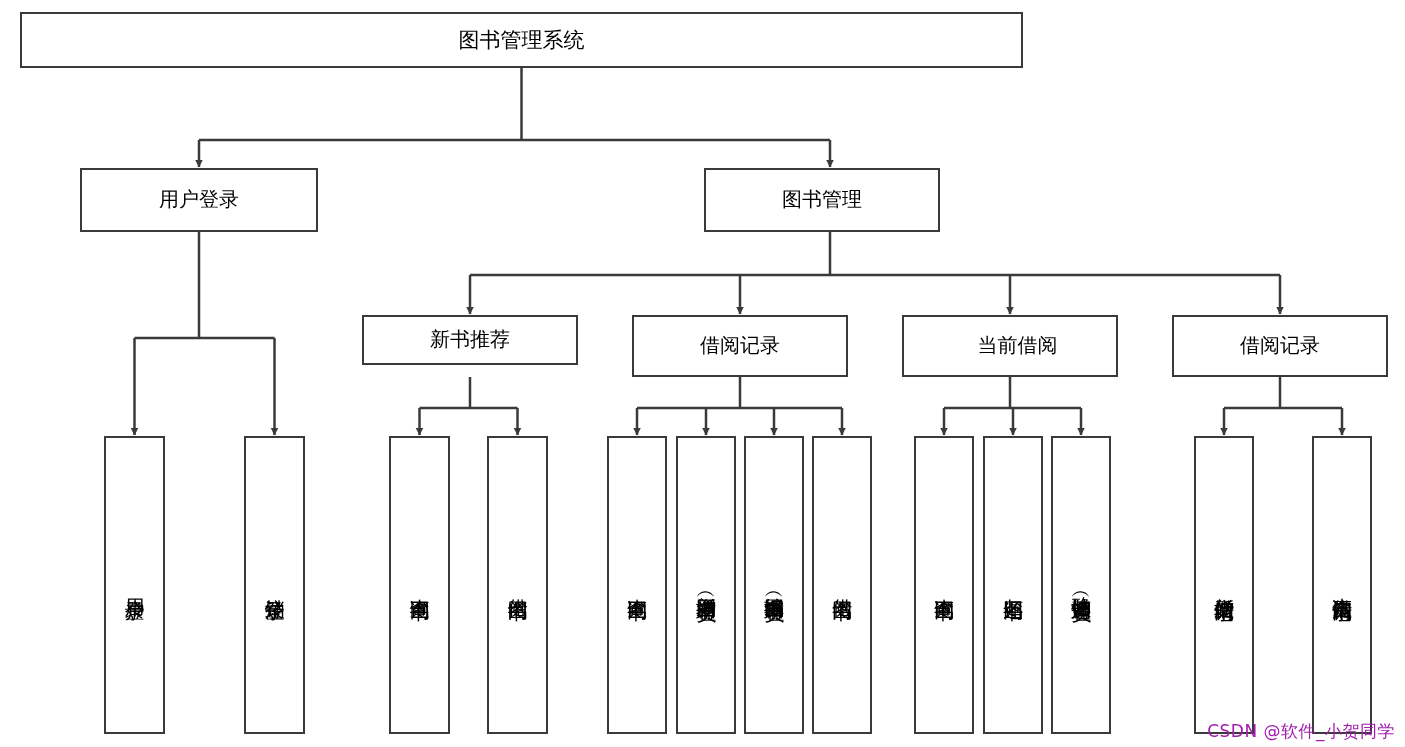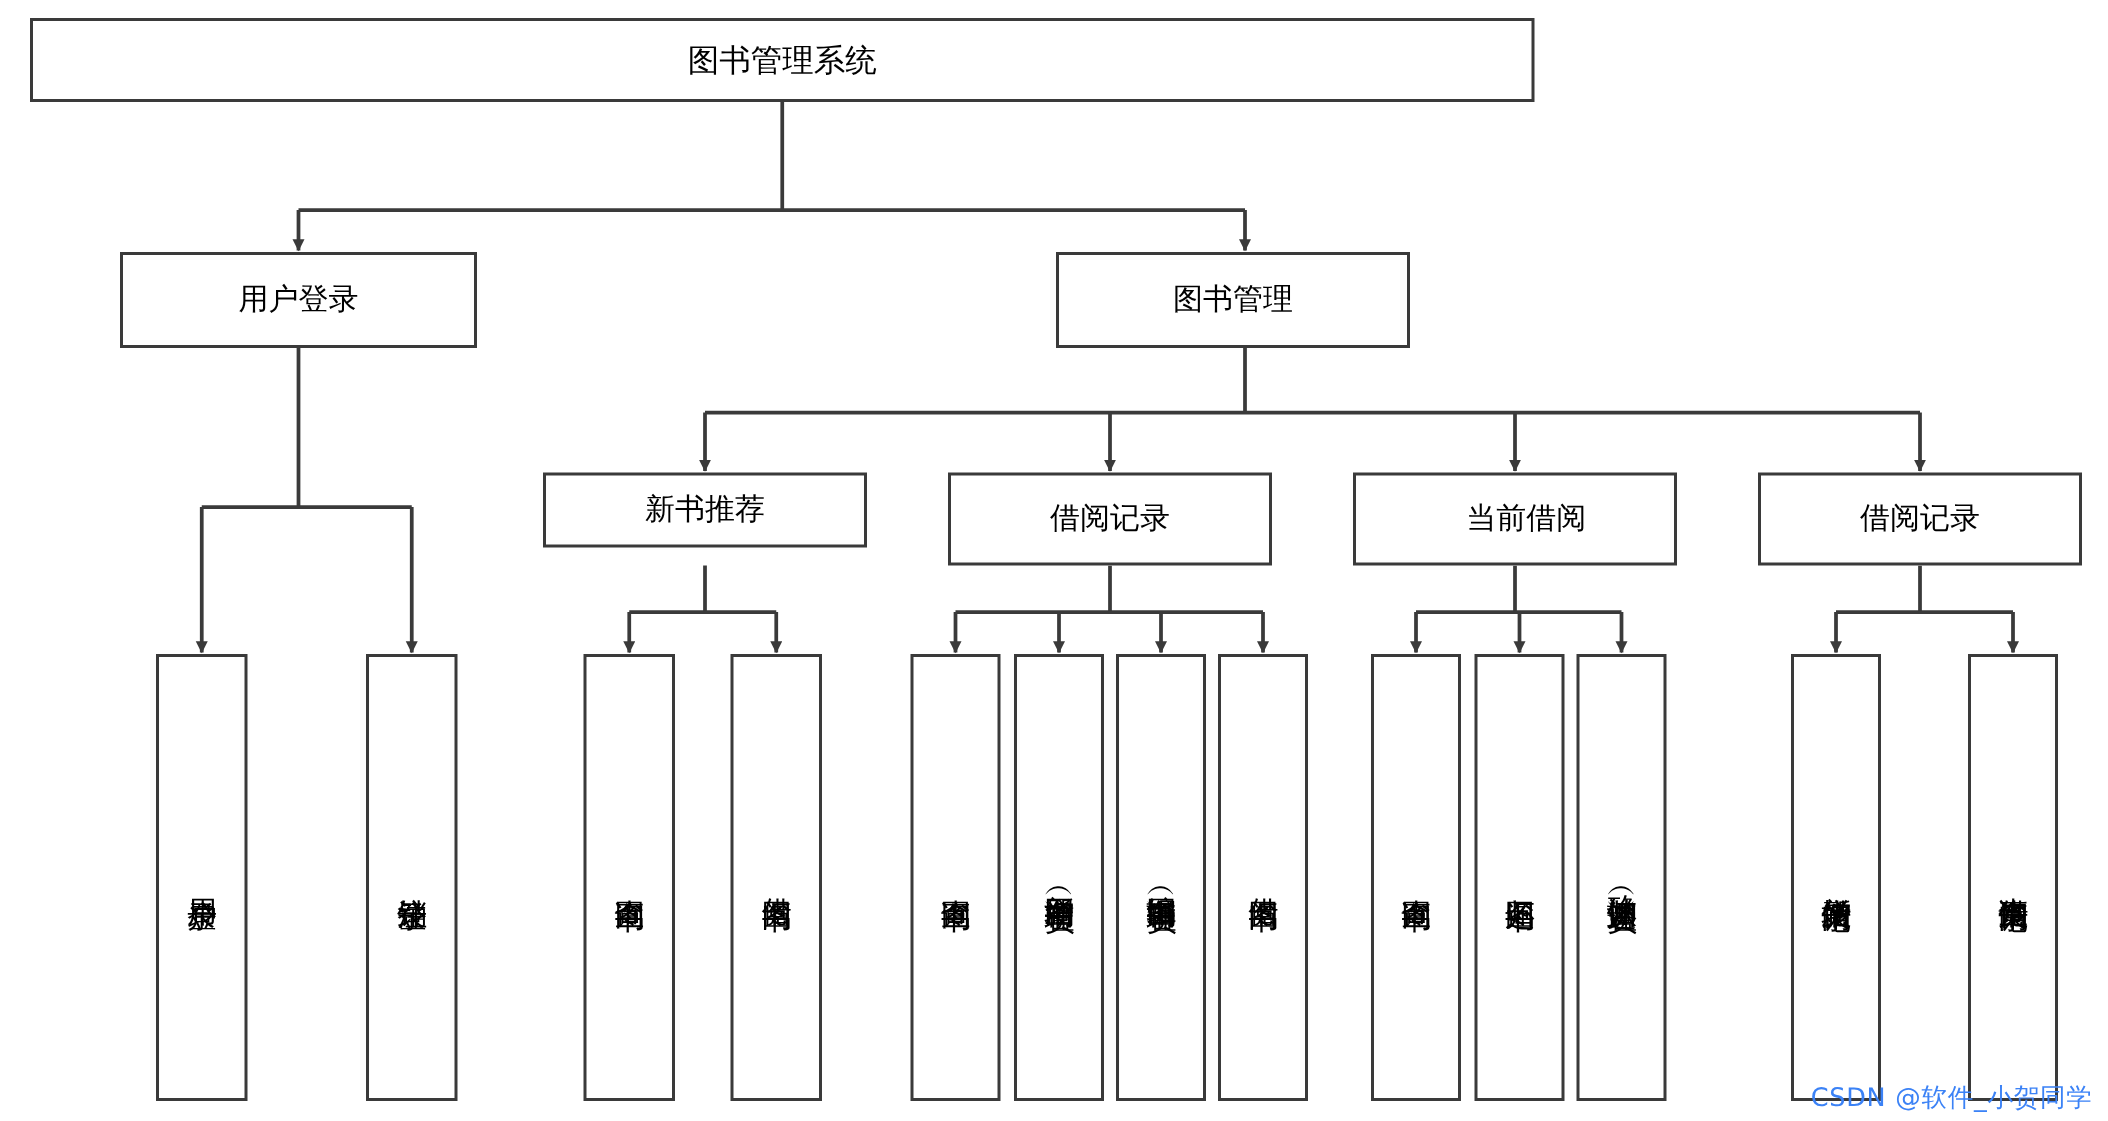--- a/index.html
+++ b/index.html
@@ -61,21 +61,21 @@
     white-space: pre-line;
   }
   .node.leaf .node-label {
     white-space: normal;
   }
   #watermark {
     position: absolute;
     right: 10px;
     bottom: 4px;
     font-size: 17px;
-    color: #3b82f6;
+    color: #a21caf;
     letter-spacing: 0.5px;
     white-space: nowrap;
   }
 </style>
 </head>
 <body>
 
 <div id="diagram-root">
 
   <svg id="connector-layer" viewBox="0 0 1405 747" xmlns="http://www.w3.org/2000/svg">

